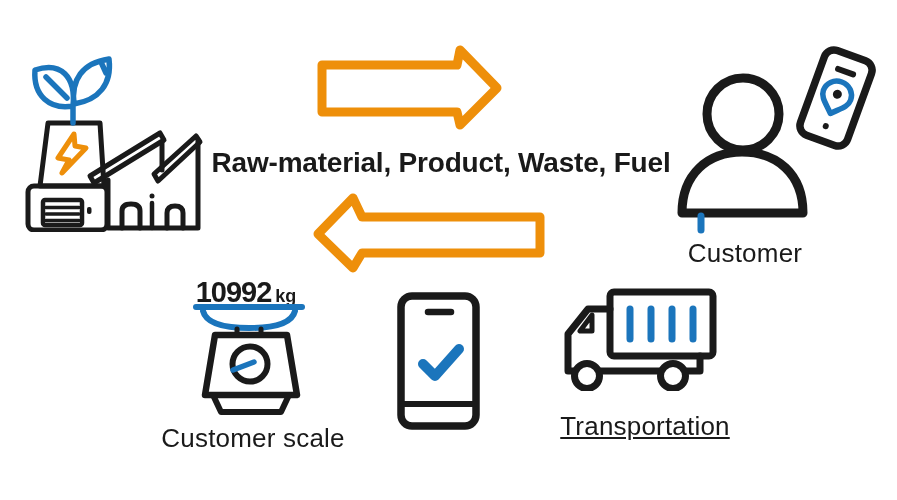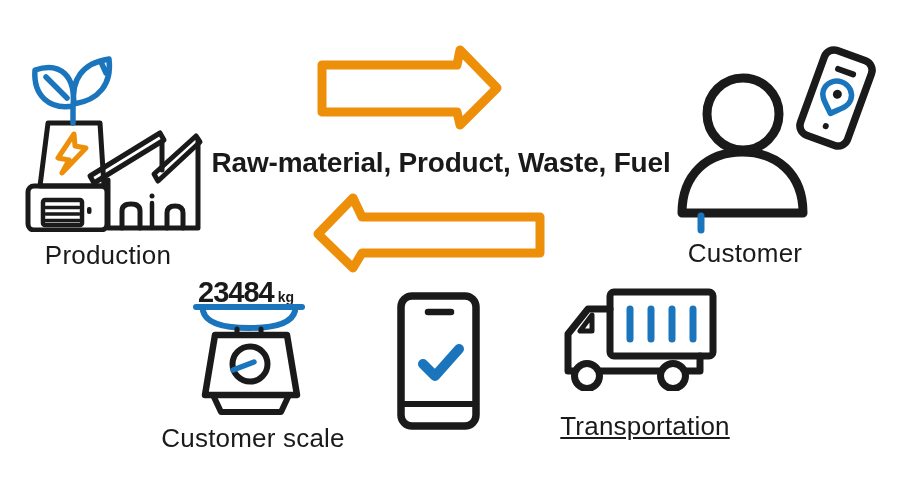--- a/index.html
+++ b/index.html
@@ -32,21 +32,21 @@
   .weight-reading {
     position: absolute;
     transform: translateX(-50%);
     white-space: nowrap;
     color: var(--ink, #161616);
     font-weight: 700;
     font-size: 29px;
     letter-spacing: -1px;
   }
   .weight-reading .unit {
-    font-size: 14px;
+    font-size: 18px;
     letter-spacing: 0;
     margin-left: 4px;
     margin-top: 25px;
   }
   
   .sk { fill: none; stroke-linecap: round; stroke-linejoin: round; }
   .ink    { stroke: var(--ink, #161616); }
   .blue   { stroke: var(--blue, #1b75bc); }
   .orange { stroke: var(--orange, #ee8f0a); }
   .fw     { fill: #ffffff; }
@@ -69,21 +69,20 @@
       <path d="M138,144 L180,106 L184,112 L142,151 Z"></path>
       <path stroke-width="5" d="M106,198 V181 Q106,174 115,174 Q124,174 124,181 V198"></path>
       <path stroke-width="5" d="M151,198 V183 Q151,176 159,176 Q167,176 167,183 V198"></path>
       <path stroke-width="4.5" d="M136,173 V198"></path>
     </g>
     <path class="sk blue" stroke-width="5.5" d="M57,76 C34,80 17,66 19,40 C45,31 60,47 57,76 Z M51,68 L30,47 M58,74 C55,50 66,33 93,29 C96,54 83,70 58,74 Z M85,32 L90,43 M57,76 V93"></path>
     <path class="sk orange" stroke-width="5" d="M58,104 L42,128 L53,130 L46,143 L70,118 L59,116 Z"></path>
     <rect class="fill-ink" x="71" y="177" width="4.5" height="7" rx="2"></rect>
     <circle class="fill-ink" cx="136" cy="166" r="2.5"></circle>
   </svg>
-  <div class="label" style="left:108px; top:240px;">Production</div>
 
   <svg class="abs" style="left:312px; top:43px;" width="192" height="90" viewBox="0 0 192 90">
     <path class="sk orange fw" stroke-width="9" d="M10,22 L145,22 L148,7 L185,45 L148,82 L145,69 L10,69 Z"></path>
   </svg>
 
   <div class="flow-label" style="left:441px; top:147px;">Raw-material, Product, Waste, Fuel</div>
 
   <svg class="abs" style="left:306px; top:190px;" width="242" height="90" viewBox="0 0 242 90">
     <path class="sk orange fw" stroke-width="9" d="M12,44 L47,8 L56,27 L234,27 L234,63 L56,63 L47,78 Z"></path>
   </svg>
@@ -96,21 +95,21 @@
       <rect class="sk ink" stroke-width="7.5" x="-25" y="-45" width="50" height="90" rx="10"></rect>
       <path class="sk ink" stroke-width="6" d="M-8,-28 H8"></path>
       <path class="sk blue" stroke-width="5.5" d="M0,-17 C-8.5,-17 -14.5,-10.5 -14.5,-3 C-14.5,4.5 -7,9 0,16.5 C7,9 14.5,4.5 14.5,-3 C14.5,-10.5 8.5,-17 0,-17 Z"></path>
       <circle class="fill-ink" cx="0" cy="-4" r="4.5"></circle>
       <circle class="fill-ink" cx="0" cy="30" r="3"></circle>
     </g>
   </svg>
   <div class="label" style="left:745px; top:238px;">Customer</div>
 
   <div class="weight-reading" style="left:246px; top:276px;">
-    <span>23484</span><span class="unit">kg</span>
+    <span>10992</span><span class="unit">kg</span>
   </div>
   <svg class="abs" style="left:192px; top:302px;" width="115" height="115" viewBox="0 0 115 115">
     <path class="sk blue" stroke-width="6" d="M4,5 H110"></path>
     <path class="sk blue" stroke-width="6" d="M11,9 C14,21 32,26 57,26 C82,26 100,21 103,9"></path>
     <path class="sk ink" stroke-width="5" d="M45,27 V33 M69,27 V33"></path>
     <path class="sk ink" stroke-width="6.5" d="M23,33 L95,33 L105,93 L13,93 Z"></path>
     <circle class="sk ink" stroke-width="6" cx="58" cy="62" r="17.5"></circle>
     <path class="sk blue" stroke-width="5.5" d="M62,60 L41,68"></path>
     <path class="sk ink" stroke-width="6" d="M21,93 L97,93 L89,110 L29,110 Z"></path>
   </svg>

